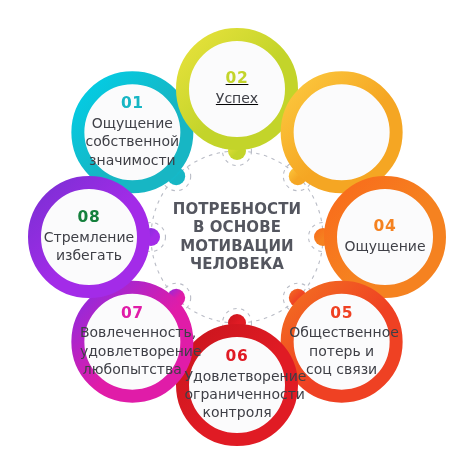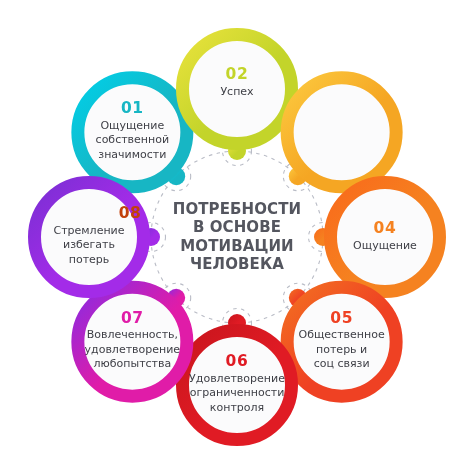--- a/index.html
+++ b/index.html
@@ -45,21 +45,21 @@
   }
   .node-num{
     font-size:15.5px;
     font-weight:bold;
     letter-spacing:.6px;
     line-height:1;
     margin-bottom:2px;
   }
   .node-txt{
     color:#3e3f46;
-    font-size:11px;
+    font-size:14px;
     line-height:1.32;
     font-weight:normal;
   }
   .node-txt span{display:block;}
 </style>
 </head>
 <body>
 
 <div id="stage">
   <svg id="svg-layer" viewBox="0 0 474 474">
@@ -164,21 +164,21 @@
     </div>
   <div id="labels">
       <div class="node-label" style="left: 132.348px; top: 132.348px; width: 104.92px;">
         <div class="node-num" style="color: rgb(23, 182, 196);">01</div>
         <div class="node-txt">
           <span>Ощущение</span>
           <span>собственной</span>
           <span>значимости</span>
         </div>
       </div>
-      <div class="node-label" style="left: 237px; top: 83px; width: 104.92px;">
+      <div class="node-label" style="left: 237px; top: 89px; width: 104.92px; text-decoration: underline;">
         <div class="node-num" style="color: rgb(195, 212, 42);">02</div>
         <div class="node-txt">
           <span>Успех</span>
         </div>
       </div>
       <div class="node-label" style="left: 341.652px; top: 132.348px; width: 104.92px;">
       </div>
       <div class="node-label" style="left: 385px; top: 237px; width: 104.92px;">
         <div class="node-num" style="color: rgb(245, 130, 32);">04</div>
         <div class="node-txt">
@@ -203,21 +203,20 @@
       </div>
       <div class="node-label" style="left: 132.348px; top: 341.652px; width: 104.92px;">
         <div class="node-num" style="color: rgb(224, 28, 168);">07</div>
         <div class="node-txt">
           <span>Вовлеченность,</span>
           <span>удовлетворение</span>
           <span>любопытства</span>
         </div>
       </div>
       <div class="node-label" style="left: 89px; top: 237px; width: 104.92px;">
-        <div class="node-num" style="color: #c2410c; text-align: right;">08</div>
+        <div class="node-num" style="color: #15803d;">08</div>
         <div class="node-txt">
           <span>Стремление</span>
           <span>избегать</span>
-          <span>потерь</span>
         </div>
       </div>
     </div>
 </div>
 
 </body></html>

